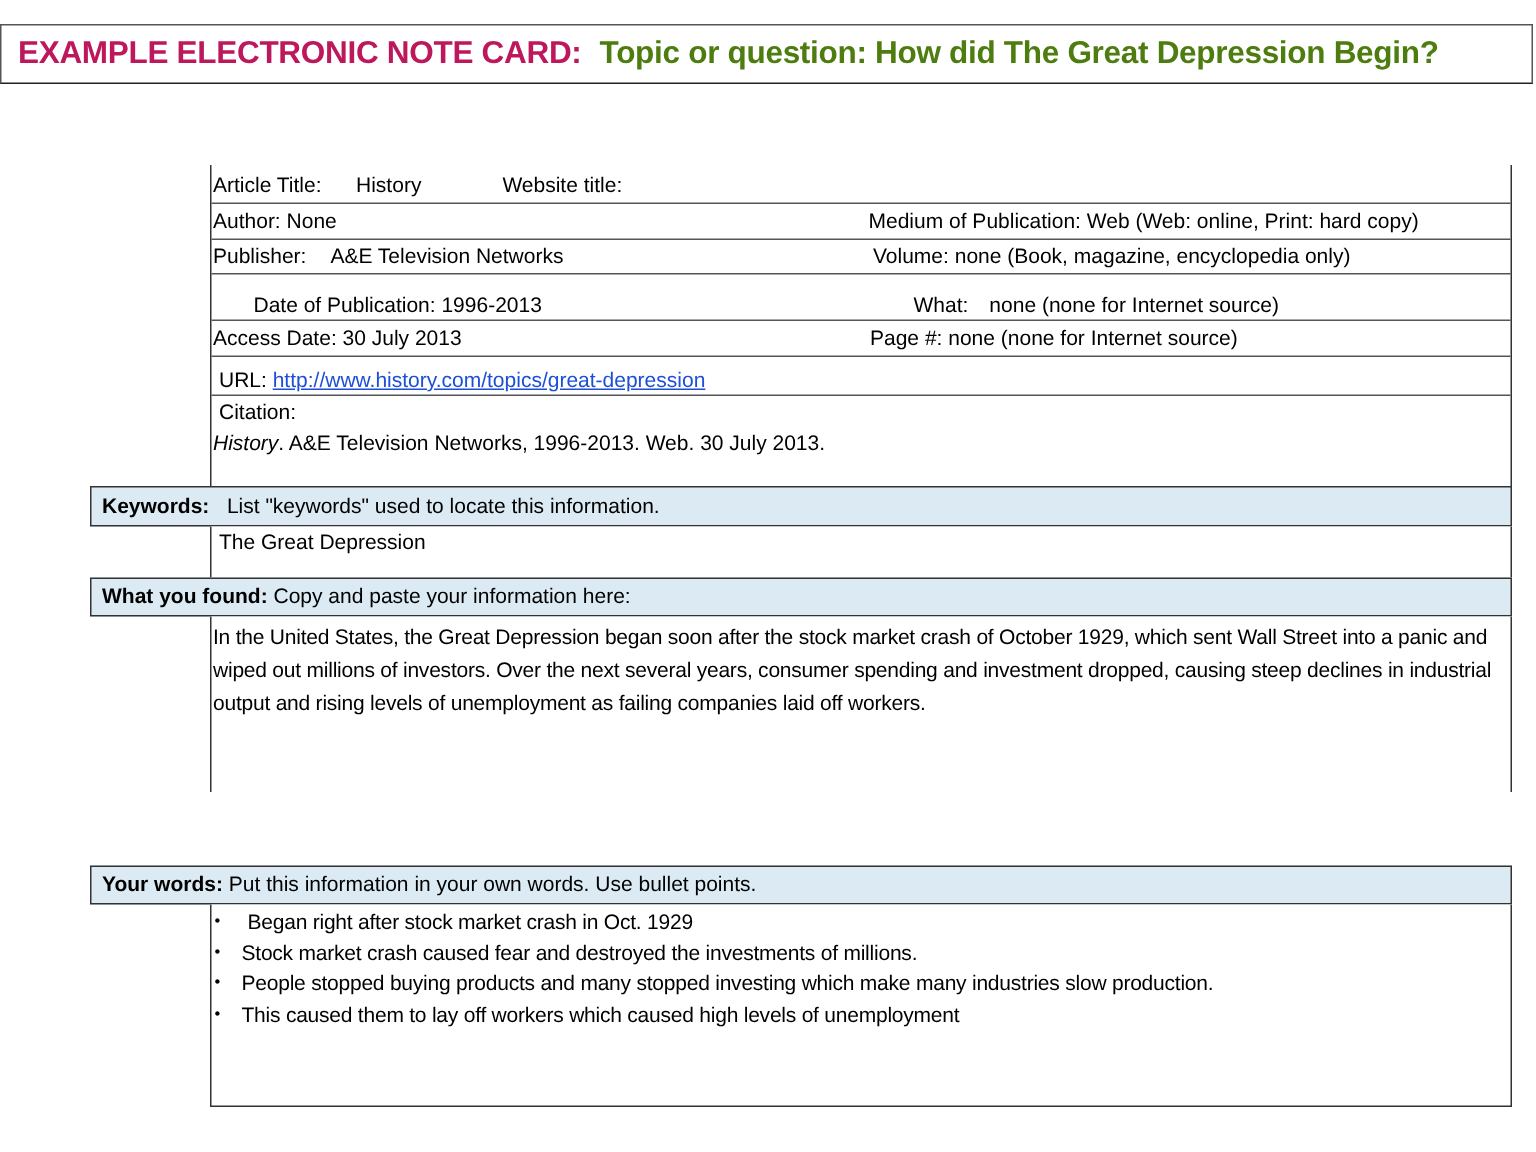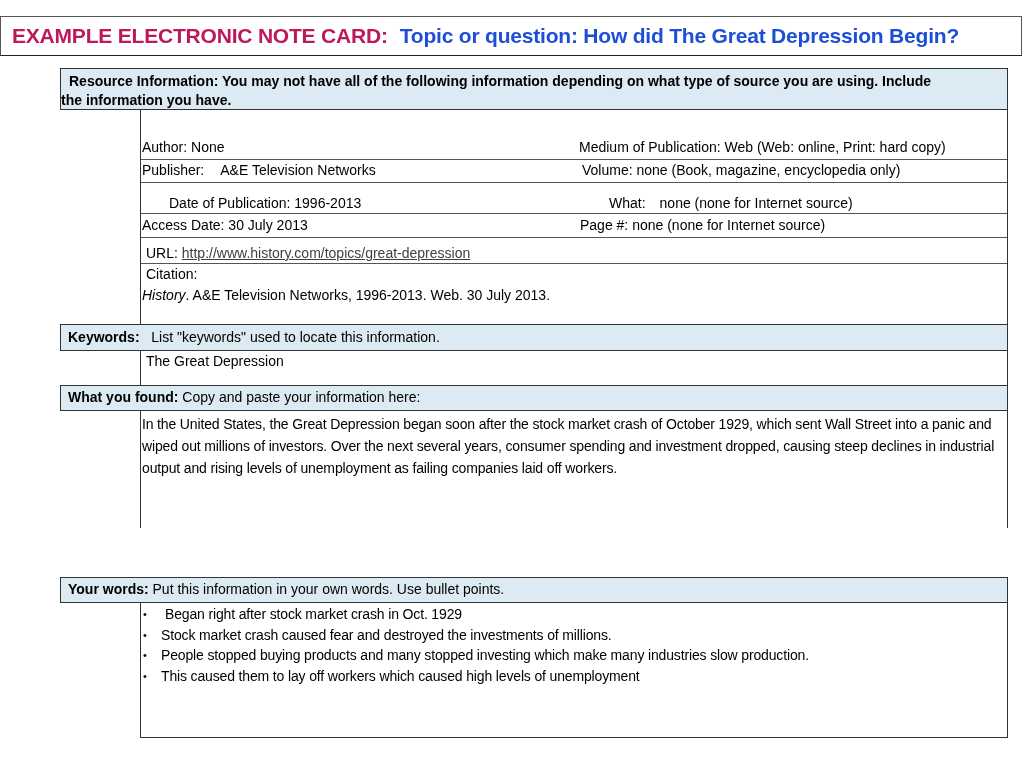--- a/index.html
+++ b/index.html
@@ -21,21 +21,21 @@
       width: 1022px; height: 40px;
       border: 1px solid #555;
       border-bottom: 1.5px solid #222;
       box-sizing: border-box;
       display: flex; align-items: center;
       padding-left: 11px;
       font-size: 21px;
       white-space: nowrap;
     }
     .title-red { color: #be185d; font-weight: bold; margin-right: 12px; letter-spacing: -0.2px; }
-    .title-black { color: #1d4ed8; font-weight: bold; letter-spacing: -0.2px; }
+    .title-black { color: #4d7c0f; font-weight: bold; letter-spacing: -0.2px; }
 
     
     .band {
       position: absolute;
       left: 60px;
       width: 948px;
       background: #dbeaf3;
       border: 1.5px solid #333;
       box-sizing: border-box;
       font-size: 14px;
@@ -82,21 +82,21 @@
     .r3 { top: 50px; height: 23px; } .r3 .l, .r3 .r { top: 2px; }
     .r4 { top: 73px; height: 31px; } .r4 .l, .r4 .r { top: 12px; margin-left: 27px; }
     .r5 { top: 104px; height: 24px; } .r5 .l, .r5 .r { top: 3px; }
     .r6 { top: 128px; height: 26px; } .r6 .l { top: 7px; left: 5px; }
     .r7 { top: 154px; height: 60px; border-bottom: none; }
     .r7 .l { top: 2px; left: 5px; }
     .r7 .l2 { position: absolute; top: 23px; left: 1px; }
 
     .inline-gap { display: inline-block; }
 
-    .url-link { color: #404040; text-decoration: underline; }
+    .url-link { color: #1d4ed8; text-decoration: underline; }
 
     .keywords-box { top: 351px; height: 34px; }
     .keywords-box .txt { position: absolute; left: 5px; top: 2px; }
 
     .found-box { top: 411px; height: 117px; }
     .found-box .txt {
       position: absolute; left: 1px; top: 2px; width: 860px;
       line-height: 22px; font-size: 14px; letter-spacing: -0.15px;
     }
 
@@ -122,26 +122,27 @@
 </head>
 <body>
 
 <div class="page">
 
   <div class="title-box">
     <span class="title-red">EXAMPLE ELECTRONIC NOTE CARD:</span>
     <span class="title-black">Topic or question: How did The Great Depression Begin?</span>
   </div>
 
-  <div class="band resource-band">
-    <span class="line1">Resource Information: You may not have all of the following information depending on what type of source you are using. Include</span>
-    <span class="line2">the information you have.</span>
-  </div>
 
   <div class="box resource-box">
+    <div class="row r1">
+      <span class="l">
+        <span>Article Title:</span><span class="inline-gap" style="width:23px"></span><span>History</span><span class="inline-gap" style="width:54px"></span><span>Website title:</span>
+      </span>
+    </div>
     <div class="row r3">
       <span class="l">
         <span>Publisher:</span><span class="inline-gap" style="width:16px"></span><span>A&amp;E Television Networks</span>
       </span>
       <span class="r" style="left:441px">Volume: none (Book, magazine, encyclopedia only)</span>
     </div>
     <div class="row r2">
       <span class="l">Author: None</span>
       <span class="r" style="left:438px">Medium of Publication: Web  (Web: online, Print: hard copy)</span>
     </div>

